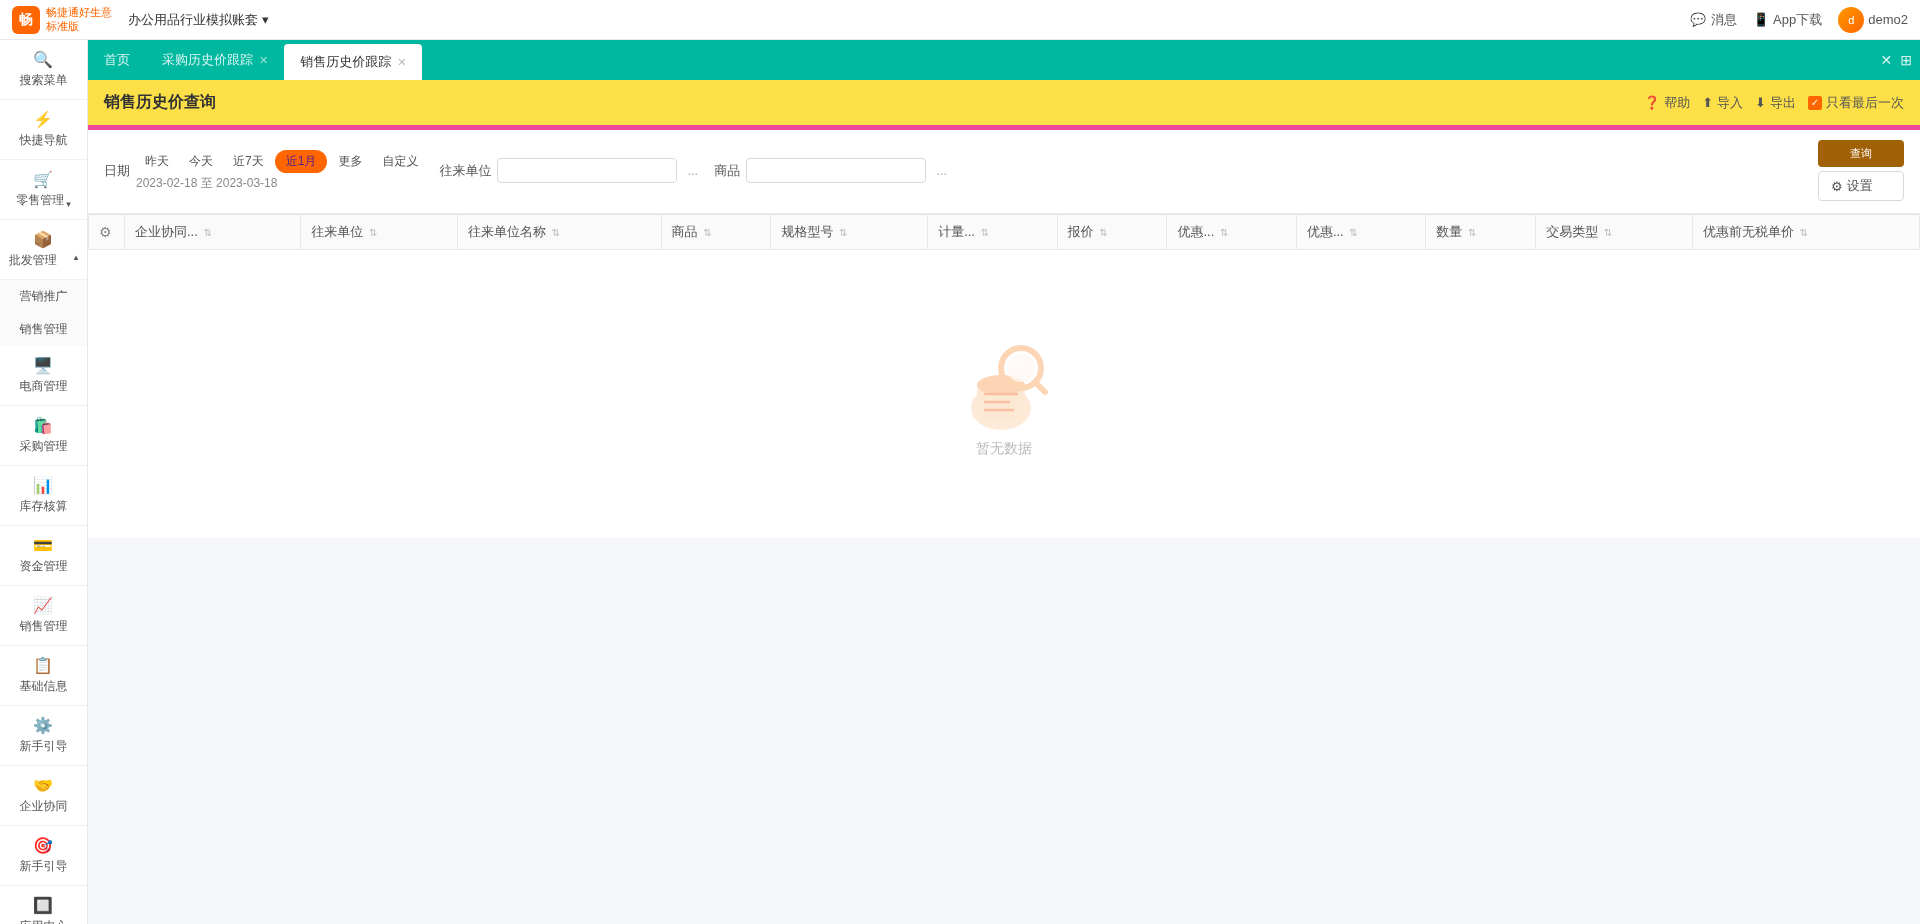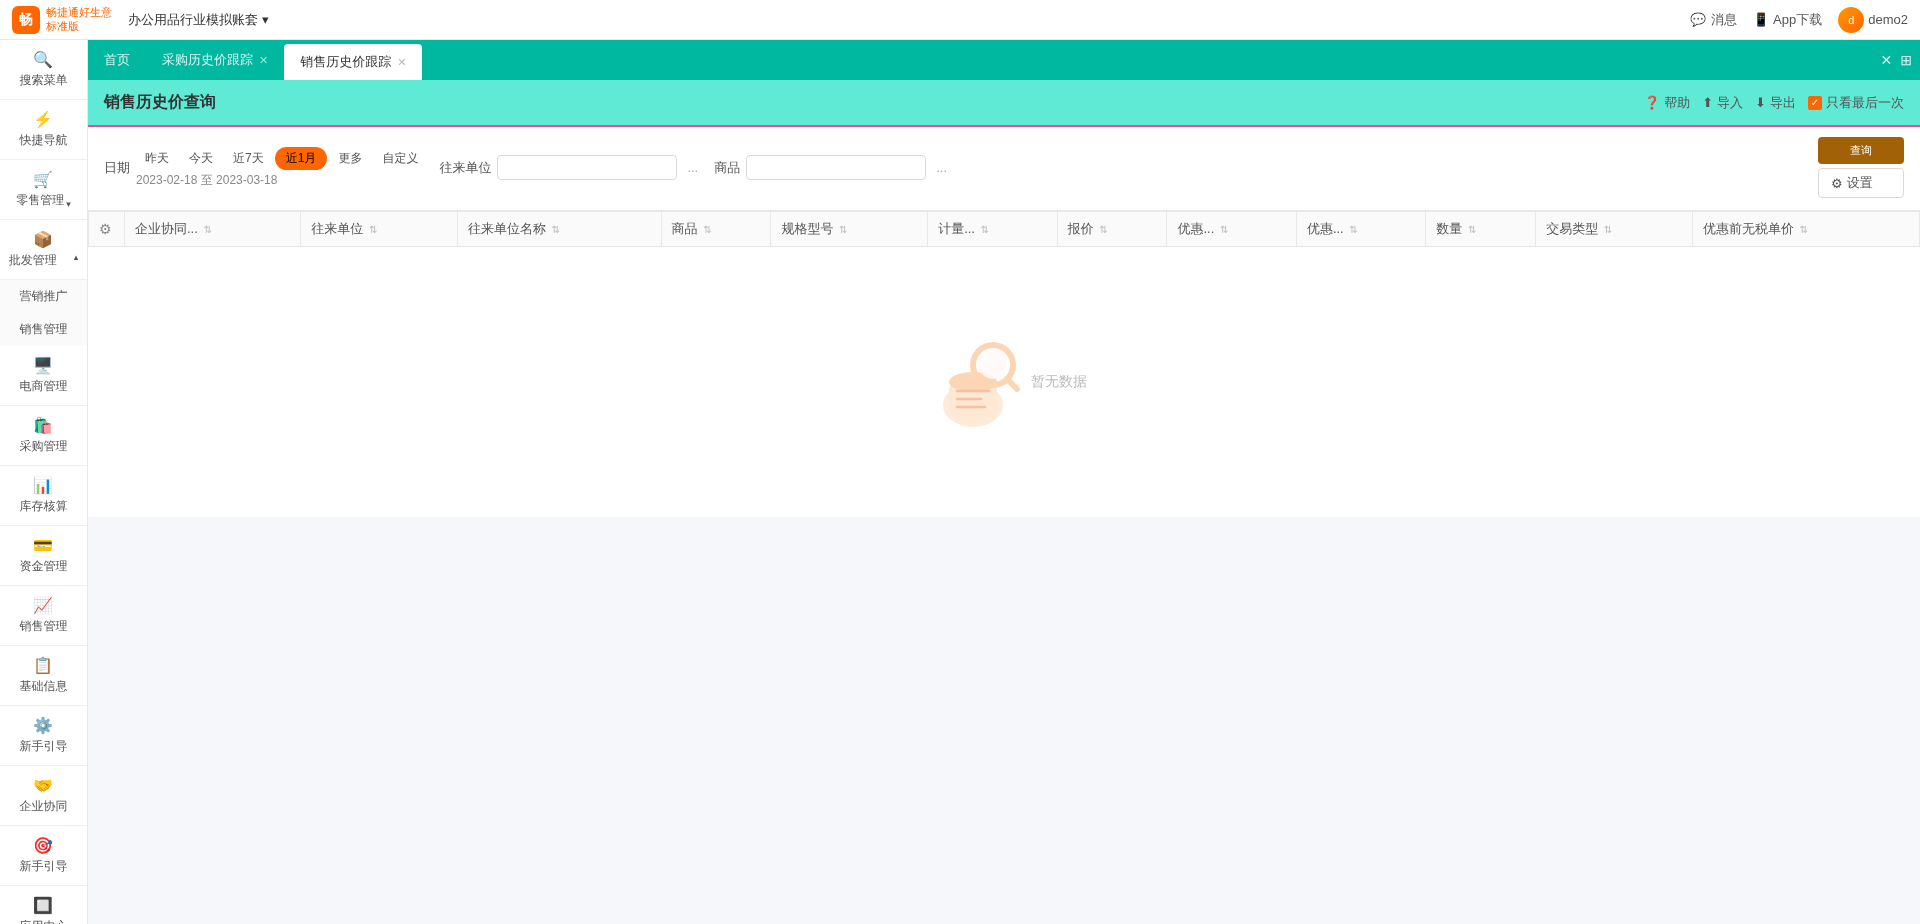--- a/index.html
+++ b/index.html
@@ -42,54 +42,54 @@
     .tab-item { height: 56px; display: flex; align-items: center; padding: 0 16px; cursor: pointer; color: rgba(255,255,255,0.85); font-size: 13px; gap: 6px; white-space: nowrap; }
     .tab-item.active { background: #fff; color: #333; border-radius: 4px 4px 0 0; margin-top: 4px; height: 36px; }
     .tab-close { font-size: 11px; opacity: 0.7; }
     .tab-bar-right { margin-left: auto; display: flex; align-items: center; padding-right: 8px; gap: 8px; }
     .tab-bar-right-btn { color: rgba(255,255,255,0.85); cursor: pointer; font-size: 14px; }
 
     
     .page-content { flex: 1; background: #f5f7fa; overflow: auto; }
 
     
-    .page-header { background: #5eead4; padding: 12px 16px 0; border-bottom: 2px solid #ec4899; }
+    .page-header { background: #fde047; padding: 12px 16px 0; border-bottom: 5px solid #ec4899; }
     .page-title-row { display: flex; align-items: center; justify-content: space-between; margin-bottom: 12px; }
     .page-title { font-size: 16px; font-weight: bold; color: #333; }
     .page-actions { display: flex; align-items: center; gap: 12px; font-size: 13px; color: #555; }
     .page-action-item { display: flex; align-items: center; gap: 4px; cursor: pointer; }
     .only-last-checkbox { display: flex; align-items: center; gap: 4px; }
     .checkbox-checked { width: 14px; height: 14px; background: #f60; border-radius: 2px; display: flex; align-items: center; justify-content: center; color: #fff; font-size: 10px; }
 
     
     .filter-area { background: #fff; padding: 10px 16px 12px; border-bottom: 1px solid #e8e8e8; display: flex; align-items: center; flex-wrap: wrap; gap: 12px; }
     .filter-group { display: flex; align-items: center; gap: 6px; }
     .filter-label { color: #555; font-size: 13px; white-space: nowrap; }
     .date-btn { padding: 2px 8px; border-radius: 3px; cursor: pointer; font-size: 12px; color: #555; border: 1px solid transparent; }
-    .date-btn.active { background: #f60; color: #000000; border-radius: 12px; padding: 2px 10px; }
+    .date-btn.active { background: #f60; color: #4c1d95; border-radius: 12px; padding: 2px 10px; }
     .date-range { font-size: 12px; color: #888; margin-top: 2px; }
     .filter-date-block { display: flex; flex-direction: column; }
     .filter-date-btns { display: flex; align-items: center; gap: 2px; }
     .filter-input-group { display: flex; align-items: center; gap: 6px; }
     .filter-input { border: 1px solid #d9d9d9; border-radius: 4px; padding: 4px 8px; font-size: 13px; color: #333; width: 180px; }
     .filter-ellipsis { color: #aaa; cursor: pointer; padding: 4px; }
     .query-btn { background: #a16207; color: #fff; border: none; border-radius: 4px; padding: 6px 32px; font-size: 11px; cursor: pointer; }
     .settings-btn { border: 1px solid #d9d9d9; background: #fff; border-radius: 4px; padding: 5px 12px; font-size: 13px; cursor: pointer; color: #555; display: flex; align-items: center; gap: 4px; }
 
     
     .table-container { background: #fff; margin: 0; flex: 1; }
     .data-table { width: 100%; border-collapse: collapse; font-size: 13px; }
     .data-table th { background: #fafafa; border: 1px solid #e8e8e8; padding: 8px 10px; text-align: left; color: #555; font-weight: normal; white-space: nowrap; }
     .data-table th .sort-icon { color: #bbb; font-size: 10px; margin-left: 2px; }
     .data-table td { border: 1px solid #e8e8e8; padding: 8px 10px; color: #333; }
     .table-gear { color: #888; font-size: 14px; cursor: pointer; }
     .table-header-row th { position: relative; }
 
     
-    .empty-state { display: flex; flex-direction: row; align-items: center; justify-content: center; padding: 80px 0; }
+    .empty-state { display: flex; flex-direction: column; align-items: center; justify-content: center; padding: 80px 0; }
     .empty-text { color: #bbb; font-size: 14px; }
   </style>
 </head>
 <body>
 
 <div class="topbar">
   <div class="topbar-left">
     <div class="logo-area">
       <div class="logo-icon">畅</div>
       <div class="logo-text">

